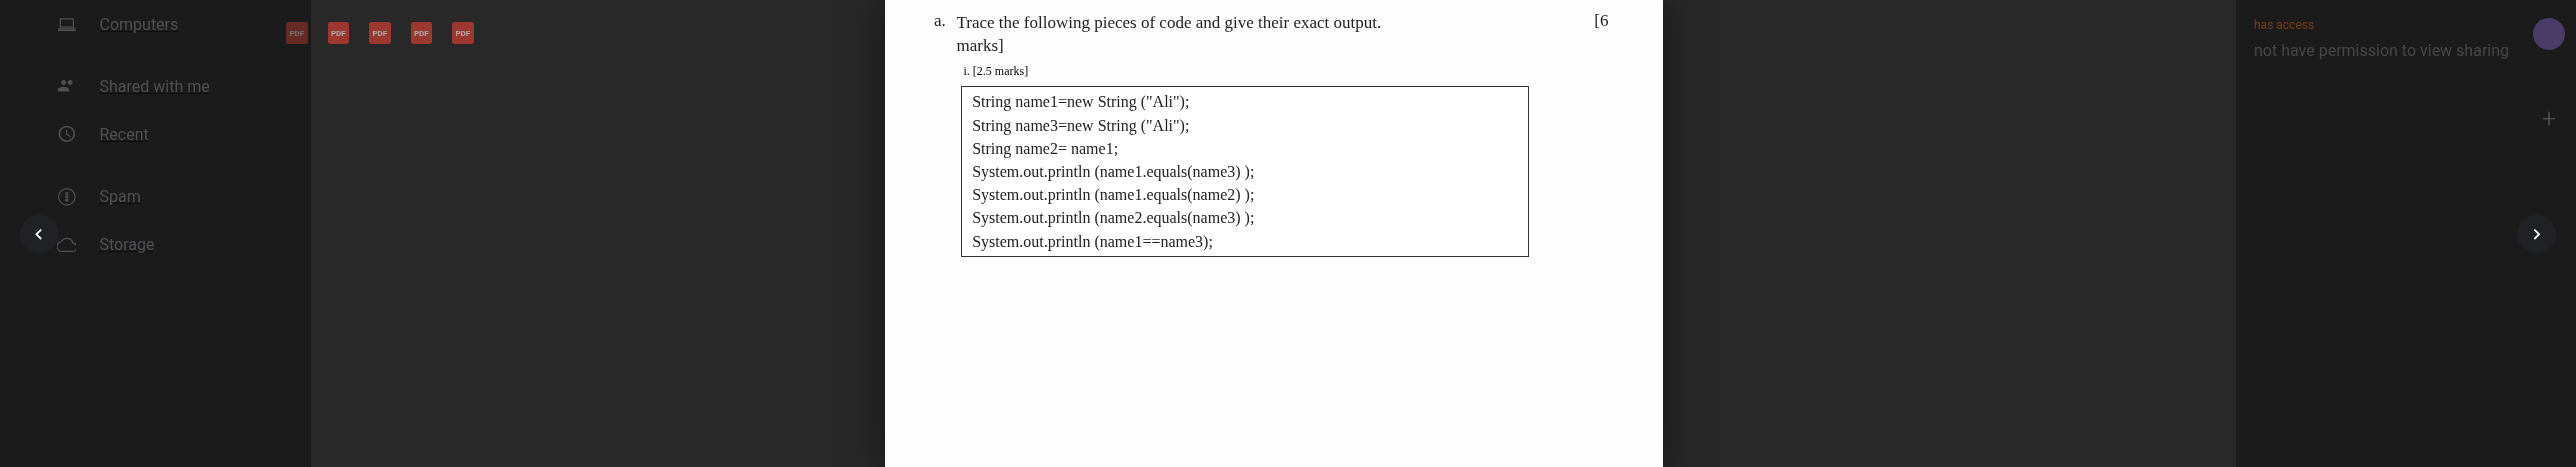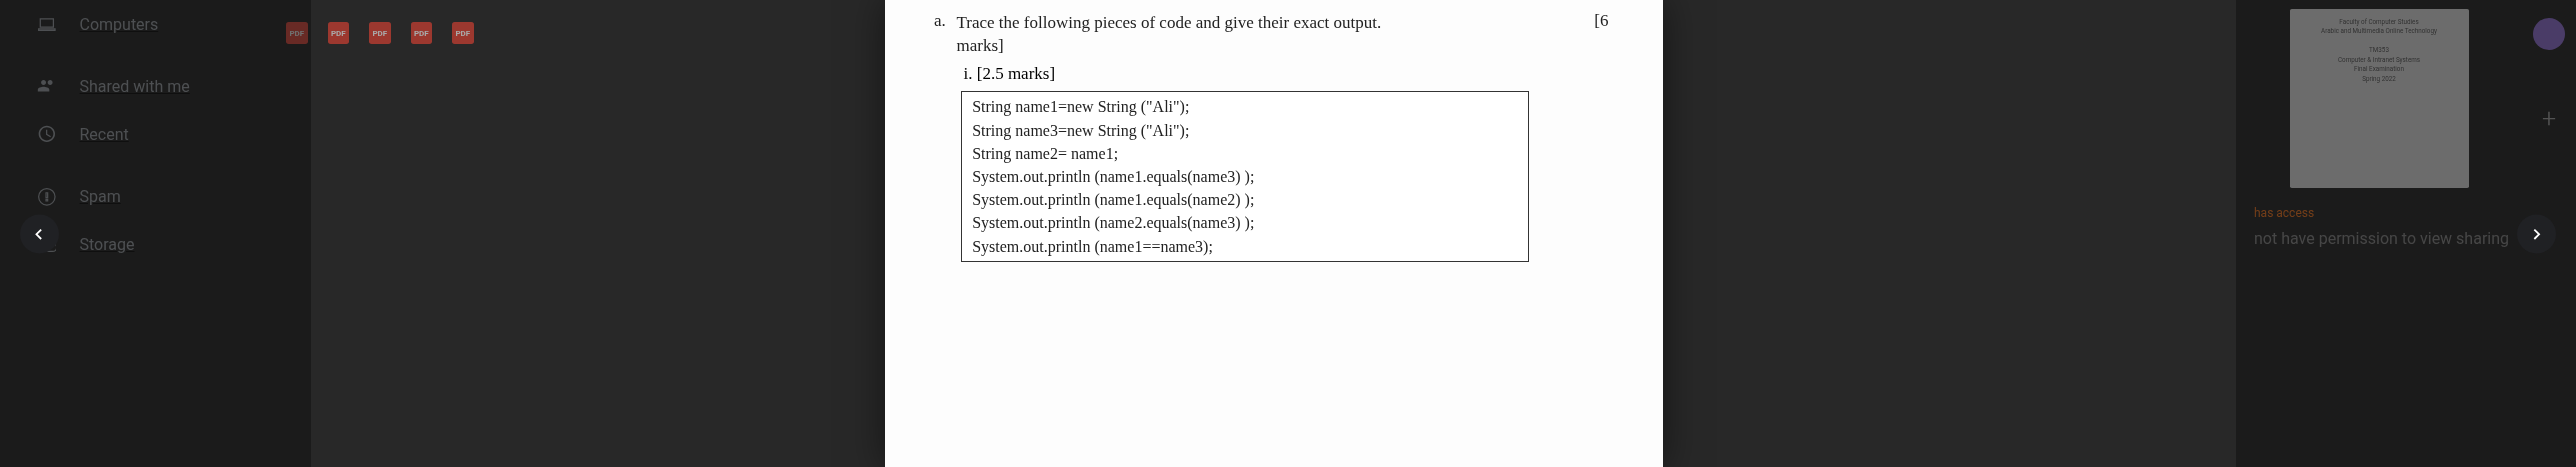--- a/index.html
+++ b/index.html
@@ -13,21 +13,21 @@
     }
     .main-container {
       display: flex;
       width: 100%;
       height: 100%;
       position: relative;
     }
     .sidebar {
       width: 311px;
       background: rgba(30, 30, 30, 0.95);
-      padding-left: 17px;
+      padding-left: 37px;
       padding-top: 0;
       opacity: 0.4;
       position: relative;
       z-index: 1;
       text-decoration: underline;
     }
     .sidebar-item {
       display: flex;
       align-items: center;
       padding: 12.5px 18px;
@@ -103,21 +103,21 @@
     }
     .marks-bracket {
       font-size: 17px;
       color: #222;
       position: absolute;
       right: 54px;
       top: 10.7px;
     }
     .sub-question {
       margin-left: 34px;
-      font-size: 17px;
+      font-size: 12px;
       margin-top: 5.4px;
       margin-bottom: 7.2px;
     }
     .code-box {
       border: 0.9px solid #333;
       margin-left: 31px;
       margin-right: 89px;
       padding: 3.6px 10.7px;
       font-family: 'Times New Roman', serif;
       font-size: 16px;
@@ -286,29 +286,20 @@
         <div>System.out.println (name1.equals(name3) );</div>
         <div>System.out.println (name1.equals(name2) );</div>
         <div>System.out.println (name2.equals(name3) );</div>
         <div>System.out.println (name1==name3);</div>
       </div>
       <div class="watermark">pt</div>
     </div>
   </div>
 
   <div class="right-panel">
-    <div class="right-thumbnail">
-      <div>Faculty of Computer Studies</div>
-      <div>Arabic and Multimedia Online Technology</div>
-      <br>
-      <div>TM353</div>
-      <div>Computer &amp; Intranet Systems</div>
-      <div>Final Examination</div>
-      <div>Spring 2022</div>
-    </div>
     <div class="access-heading">has access</div>
     <div class="access-text">not have permission to view sharing</div>
   </div>
 
   <div class="far-right-bar">
     <div class="avatar-circle"></div>
     <div class="plus-icon">+</div>
   </div>
 
   <div class="nav-arrow left">

